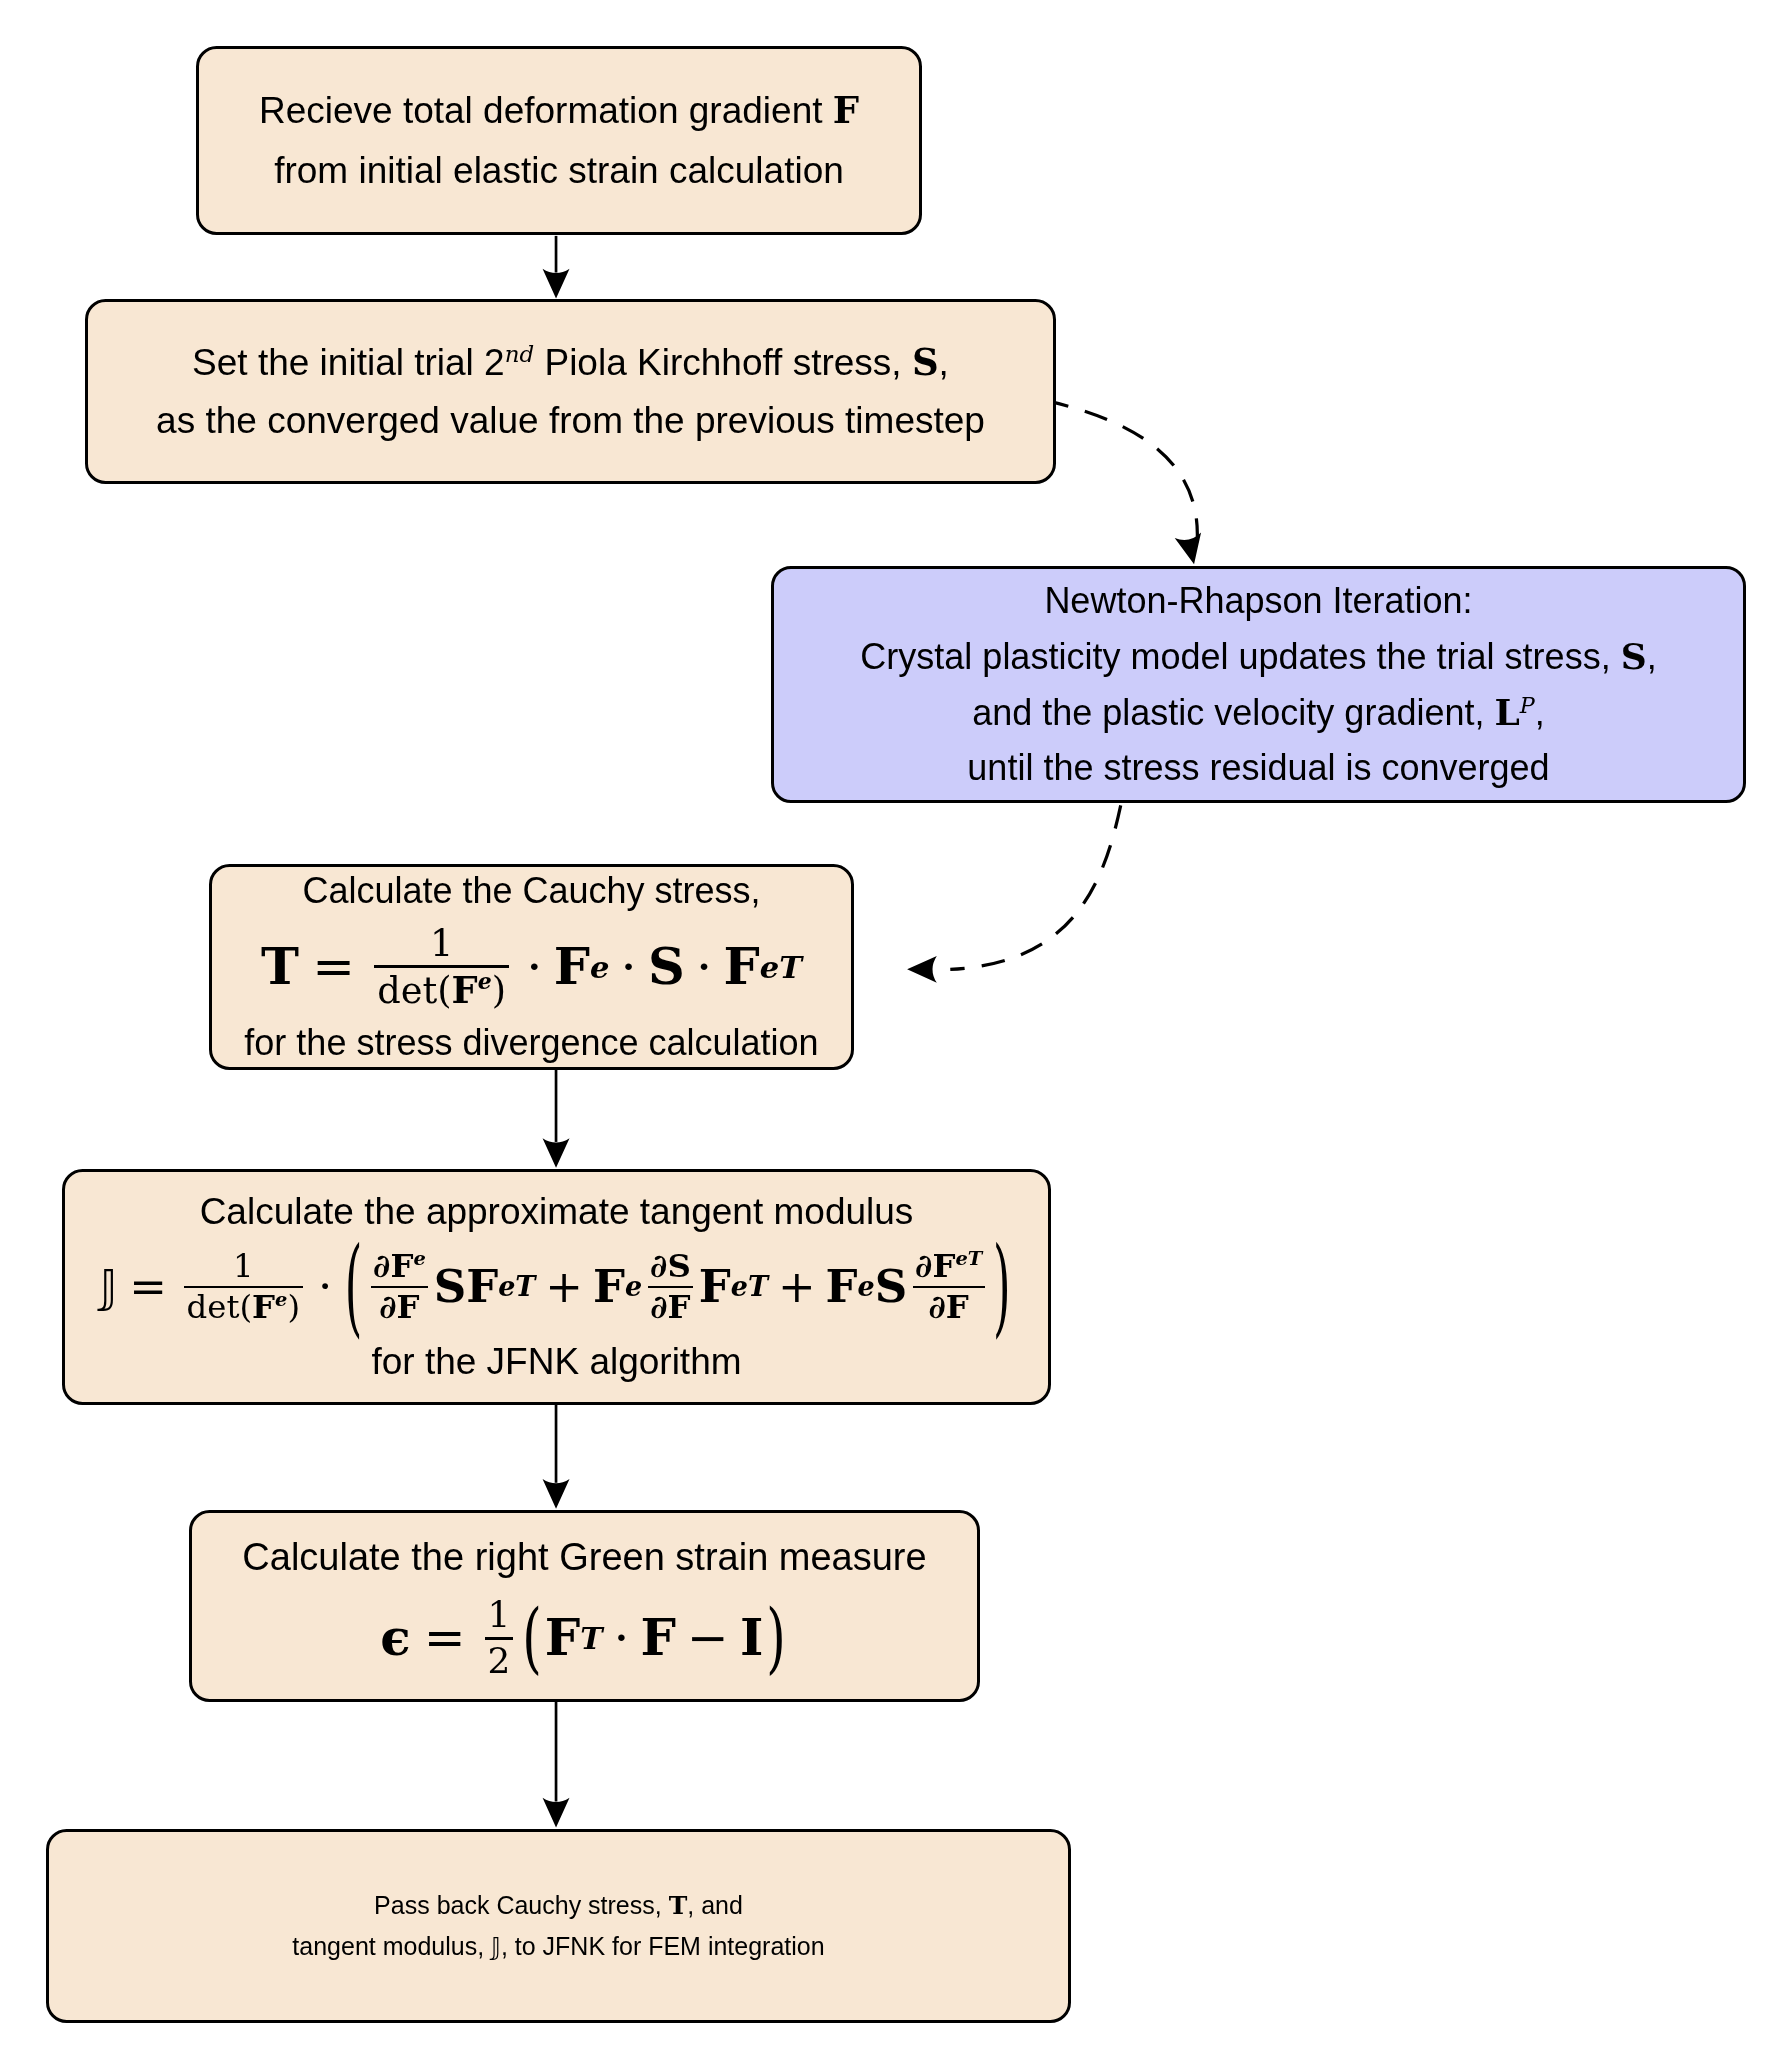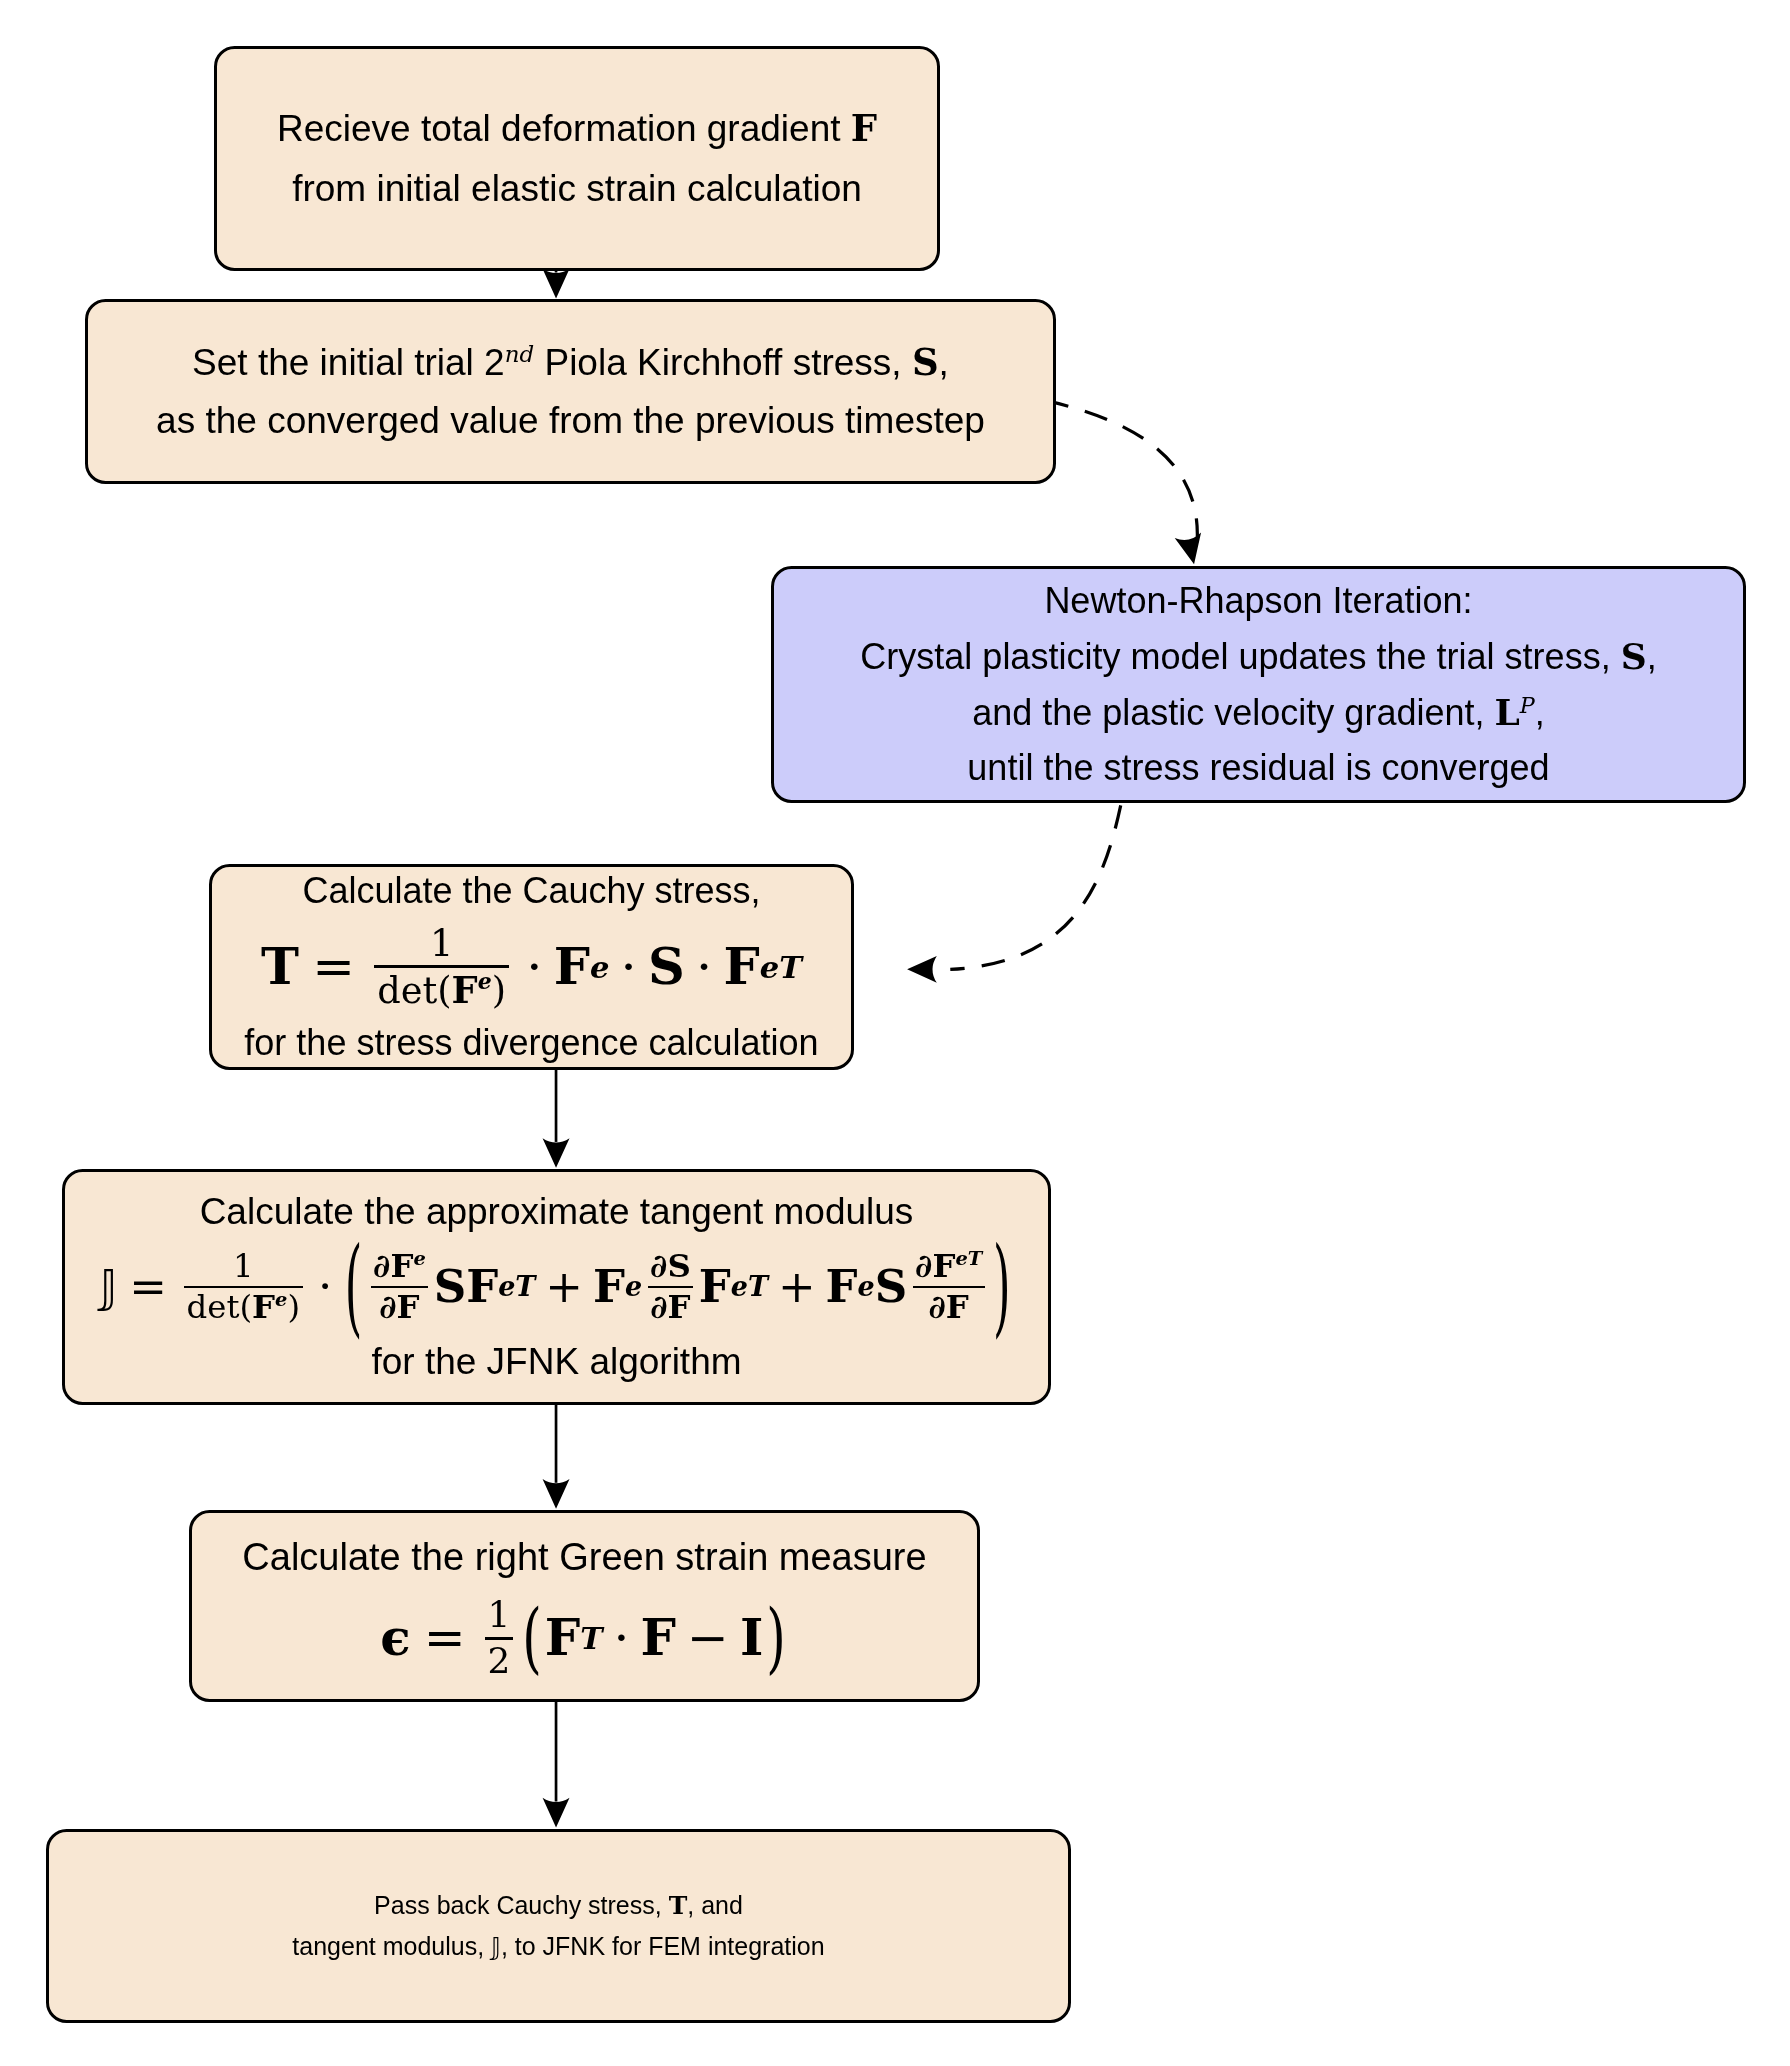--- a/index.html
+++ b/index.html
@@ -37,23 +37,23 @@
   .mrel{margin:0 0.26em;}
   .mbin{margin:0 0.22em;}
   .sup{font-size:0.6em;font-style:italic;font-weight:700;vertical-align:0.62em;}
   .frac{display:inline-flex;flex-direction:column;align-items:center;vertical-align:middle;margin:0 0.12em;}
   .frac .num,.frac .den{font-size:0.72em;line-height:1.18;padding:0 0.08em;}
   .fbar{align-self:stretch;height:0.065em;background:var(--border,#000);}
   .bigp{display:inline-block;font-weight:400;margin:0 0.06em;}
   .sy235{transform:scaleY(2.35);}
   .sy150{transform:scaleY(1.55);}
 
-  #node-receive {left:196px; top:46px;  width:726px;height:225px;font-size:37px;line-height:1.6;margin-left:18px;}
+  #node-receive {left:196px; top:46px;  width:726px;height:189px;font-size:37px;line-height:1.6;}
   #node-settrial{left:85px; top:299px; width:971px;height:185px;font-size:37px;line-height:1.55;}
-  #node-newton  {left:771px;top:566px;width:975px;height:237px;font-size:36px;line-height:1.55;}
+  #node-newton  {left:771px;top:566px;width:975px;height:237px;font-size:36px;line-height:1.55;border-radius:20px;}
   #node-cauchy  {left:209px; top:864px;width:645px;height:206px;font-size:36px;line-height:1.45;}
   #node-cauchy .formula{font-size:51px;margin:4.3px 0;}
   #node-tangent {left:62px; top:1169px;width:989px;height:236px;font-size:37px;line-height:1.4;}
   #node-tangent .formula{font-size:45px;margin:9.7px 0;}
   #node-green   {left:161px; top:1510px;width:791px;height:192px;font-size:38px;line-height:1.45;margin-left:28px;}
   #node-green .formula{font-size:50px;margin-top:9.7px;}
   #node-passback{left:46px;  top:1829px;width:1025px;height:194px;font-size:25px;line-height:1.6;}
 </style>
 </head>
 <body>

